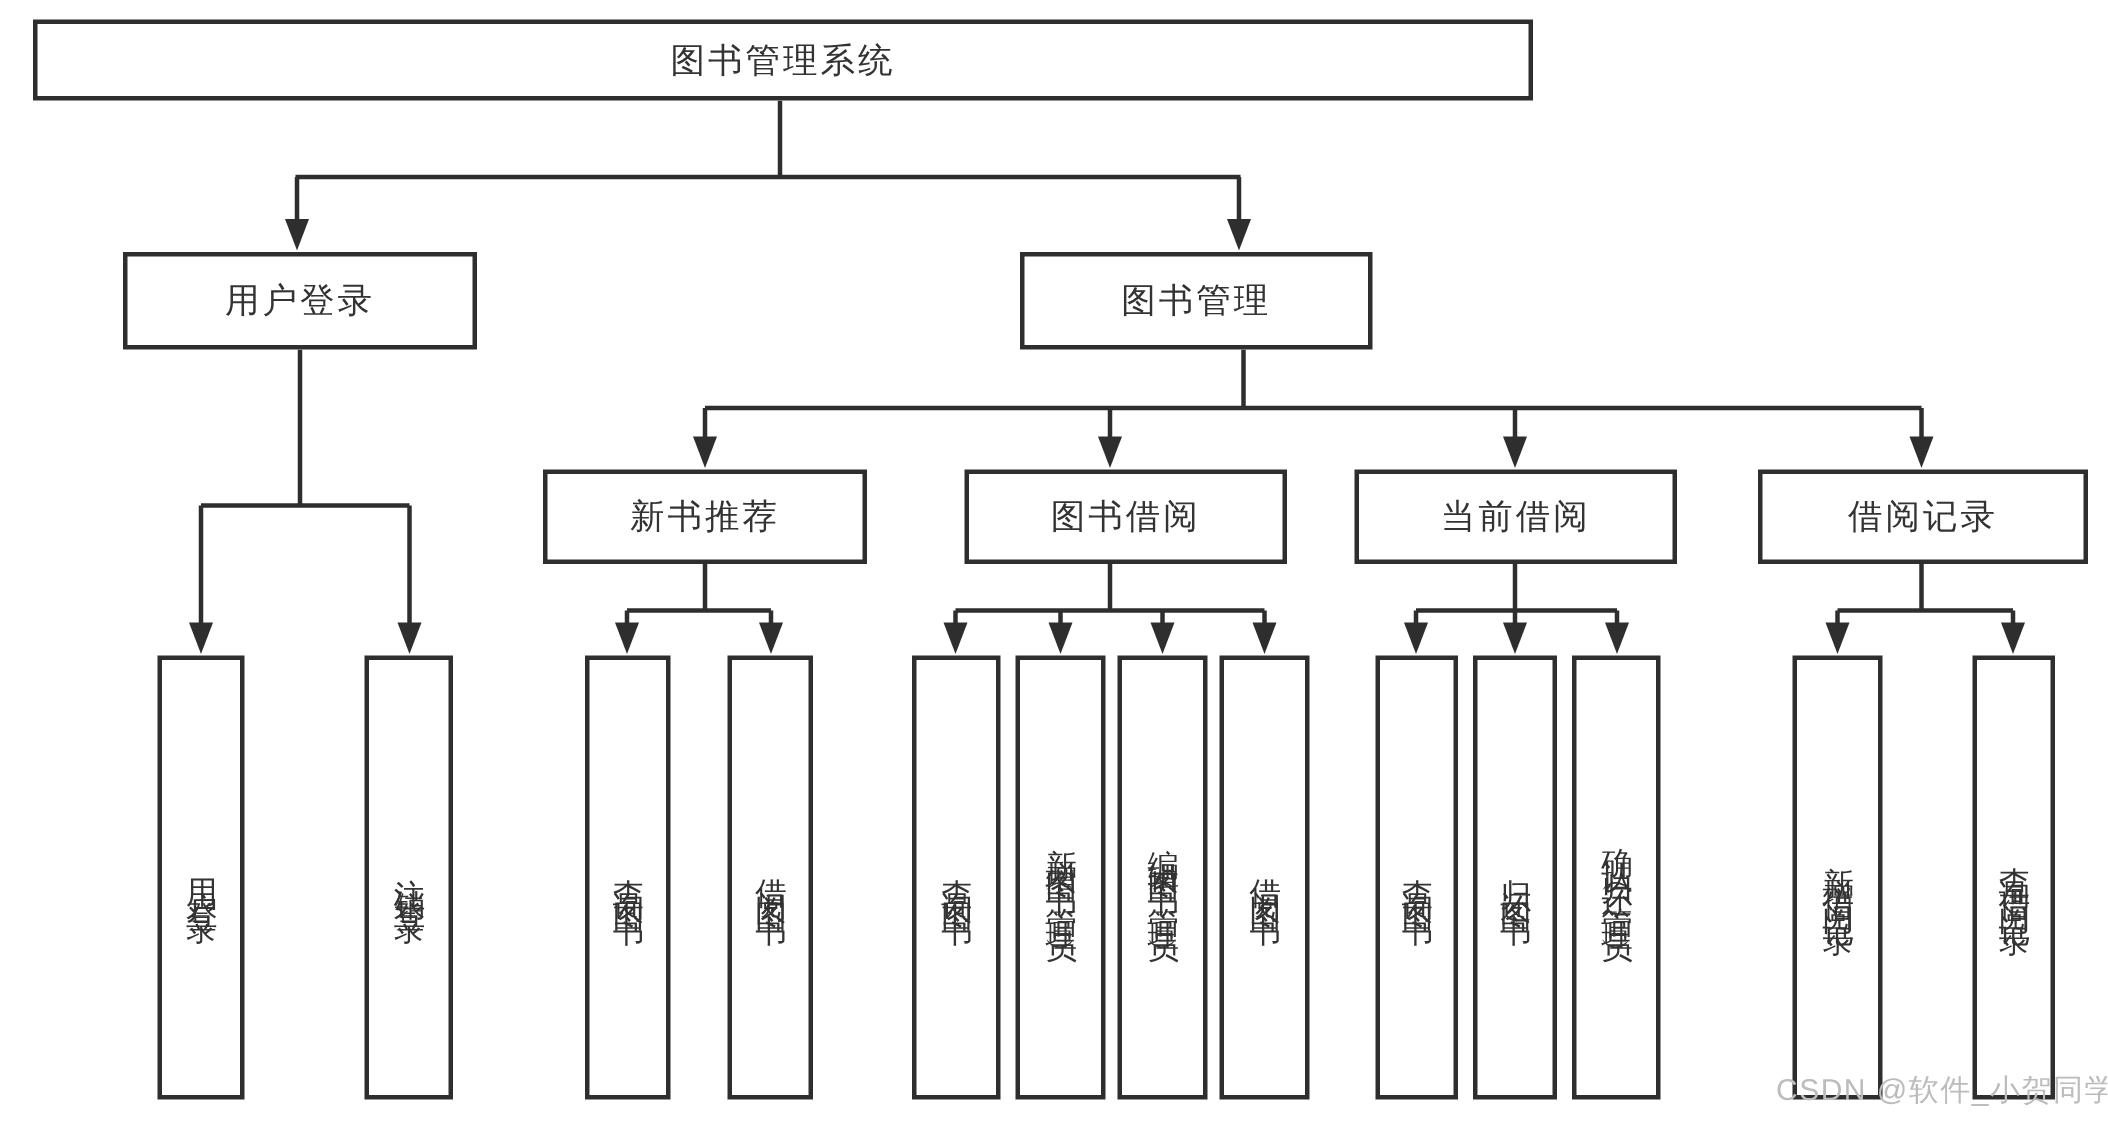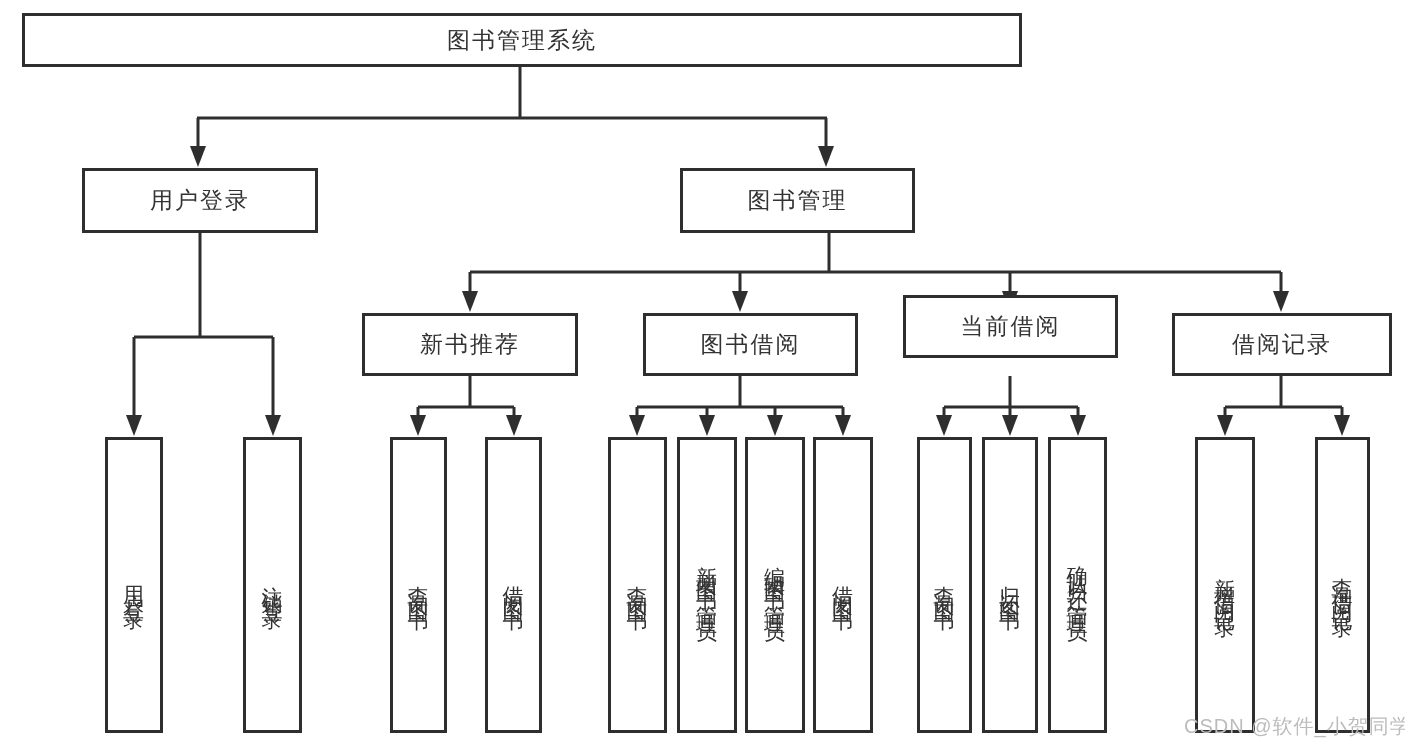--- a/index.html
+++ b/index.html
@@ -135,21 +135,21 @@
   <div class="node h" style="left:680px; top:168px; width:235px; height:65px;">
     <span>图书管理</span>
   </div>
 
   <div class="node h" style="left:362px; top:313px; width:216px; height:63px;">
     <span>新书推荐</span>
   </div>
   <div class="node h" style="left:633px; top:313px; width:215px; height:63px;margin-left:10px;">
     <span>图书借阅</span>
   </div>
-  <div class="node h" style="left:903px; top:295px; width:215px; height:63px;">
+  <div class="node h" style="left:903px; top:313px; width:215px; height:63px;">
     <span>当前借阅</span>
   </div>
   <div class="node h" style="left:1172px; top:313px; width:220px; height:63px;">
     <span>借阅记录</span>
   </div>
 
   <div class="node v" style="left:105px; top:437px; width:58px; height:296px;">
     <span>用户登录</span>
   </div>
   <div class="node v" style="left:243px; top:437px; width:59px; height:296px;">

